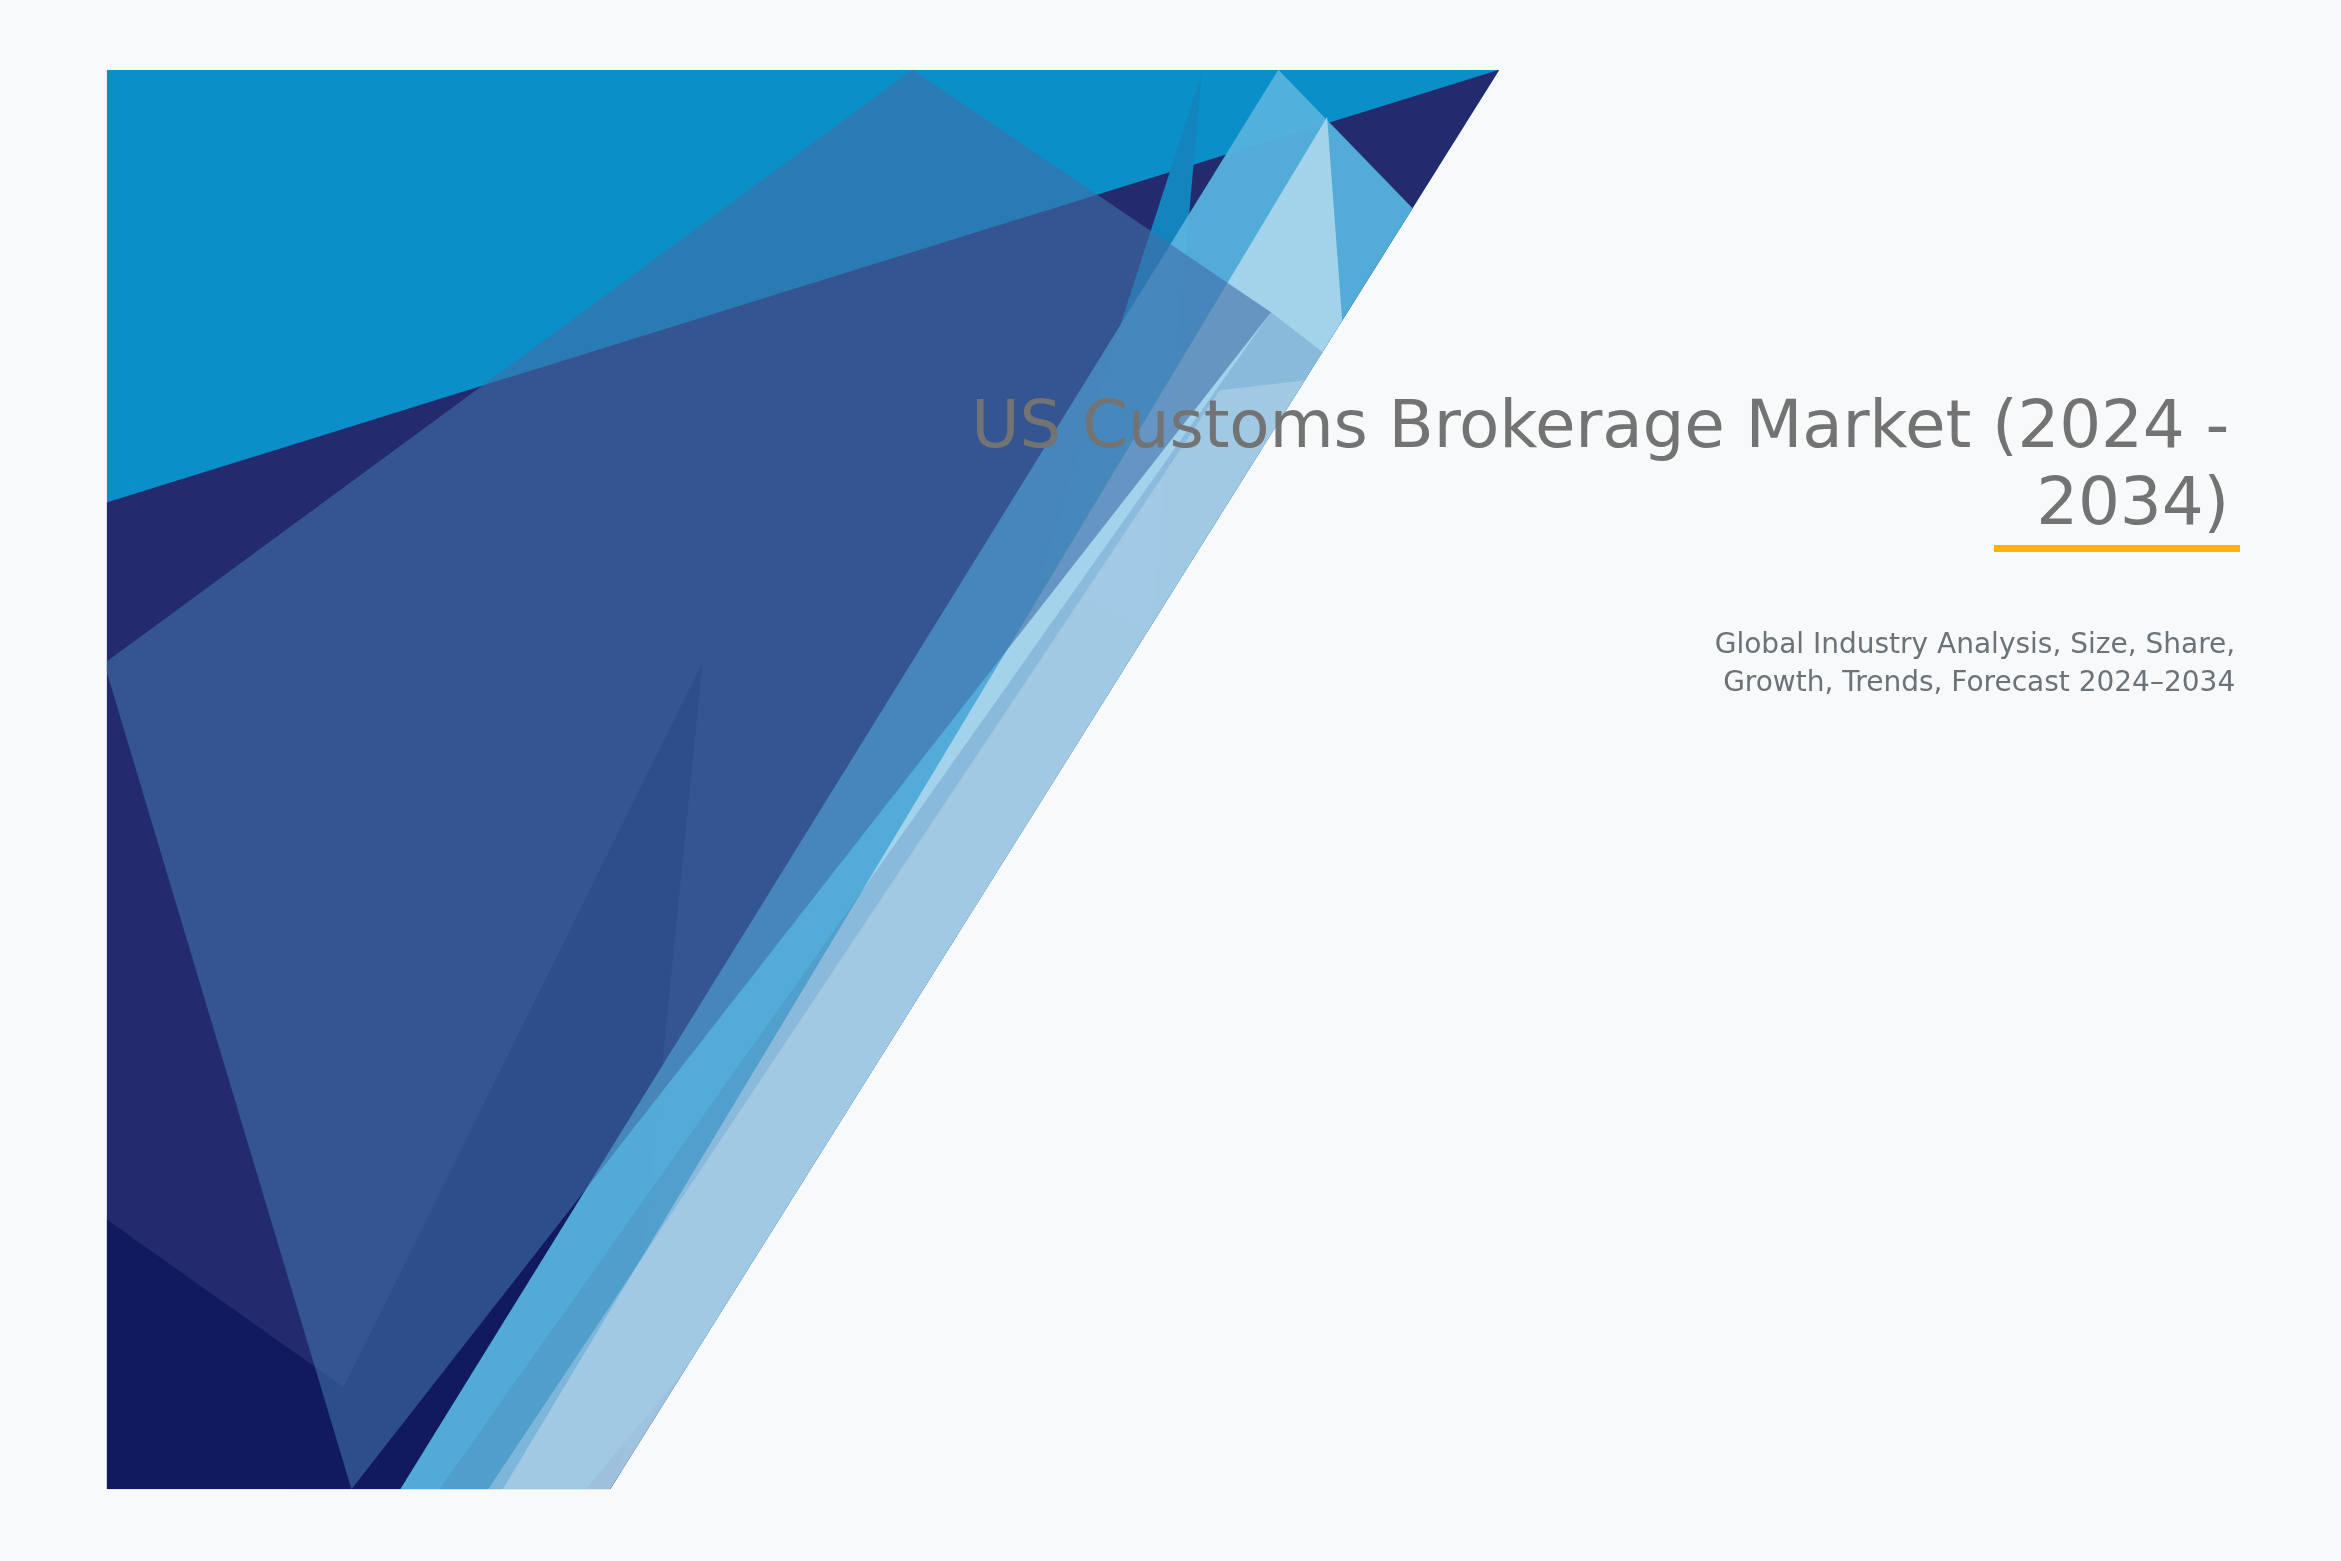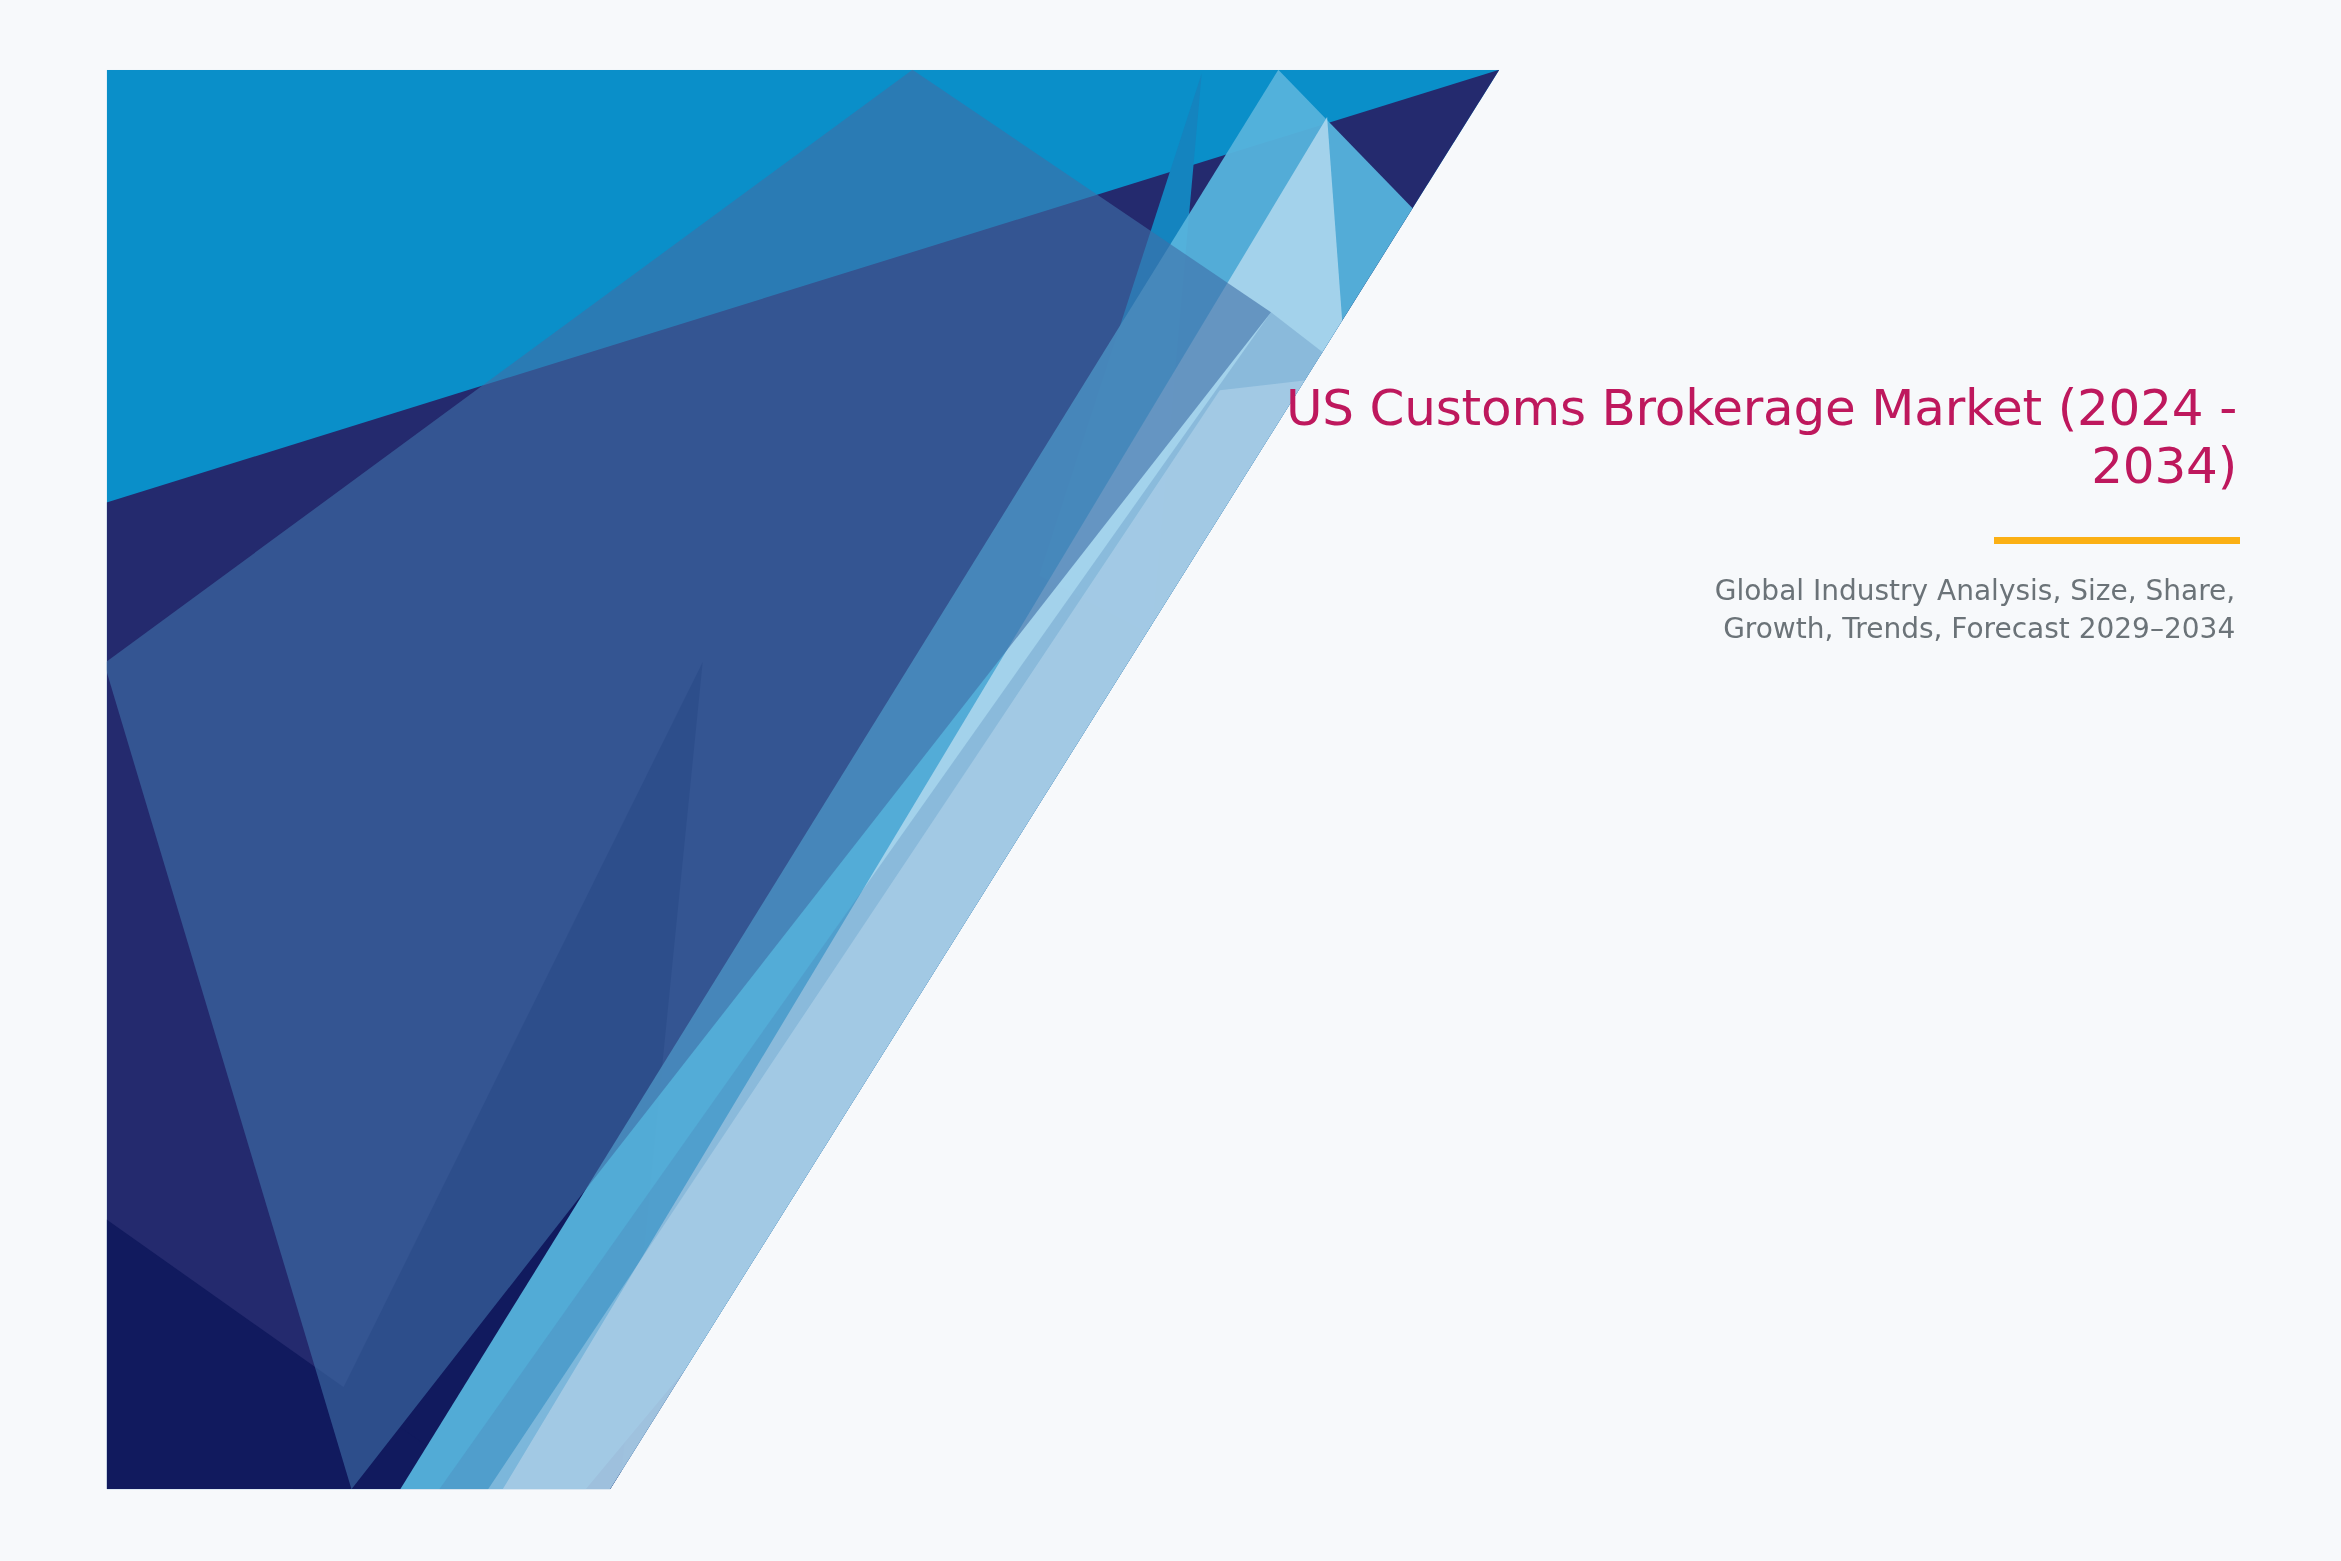--- a/index.html
+++ b/index.html
@@ -37,25 +37,25 @@
     left: 732px;
     top: 371px;
     width: 1513px;
     text-align: right;
   }
   #title-wrap {
     position: relative;
     display: block;
   }
   #page-title {
-    margin: 8px;
-    font-size: 50px;
+    margin: 16px;
+    font-size: 66px;
     line-height: 1.16;
     font-weight: 400;
-    color: #be185d;
+    color: #737373;
     letter-spacing: -0.2px;
     white-space: pre-line;
     position: relative;
     z-index: 2;
   }
   #title-accent-bar {
     position: absolute;
     right: 4.9px;
     top: 158px;
     width: 246px;
@@ -115,18 +115,18 @@
 
   <div id="text-block">
 
     <div id="title-wrap">
       <div id="title-accent-bar"></div>
       <h1 id="page-title">US Customs Brokerage Market (2024 -
 2034)</h1>
     </div>
 
     <p id="page-subtitle">Global Industry Analysis, Size, Share,
-Growth, Trends, Forecast 2029–2034</p>
+Growth, Trends, Forecast 2024–2034</p>
 
   </div>
 
 </div>
 
 
 </body></html>

